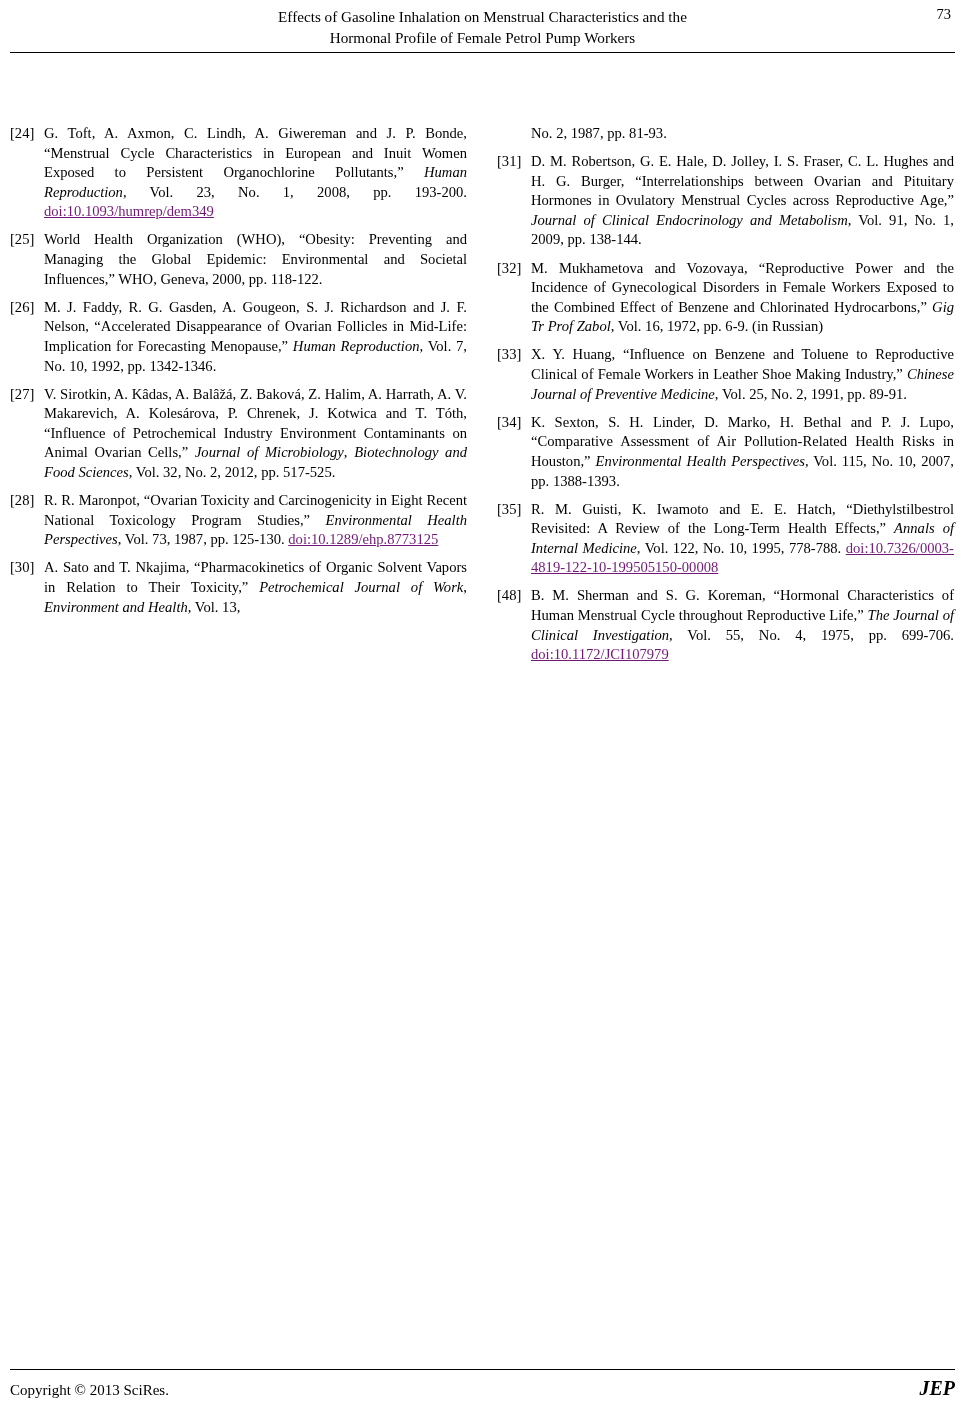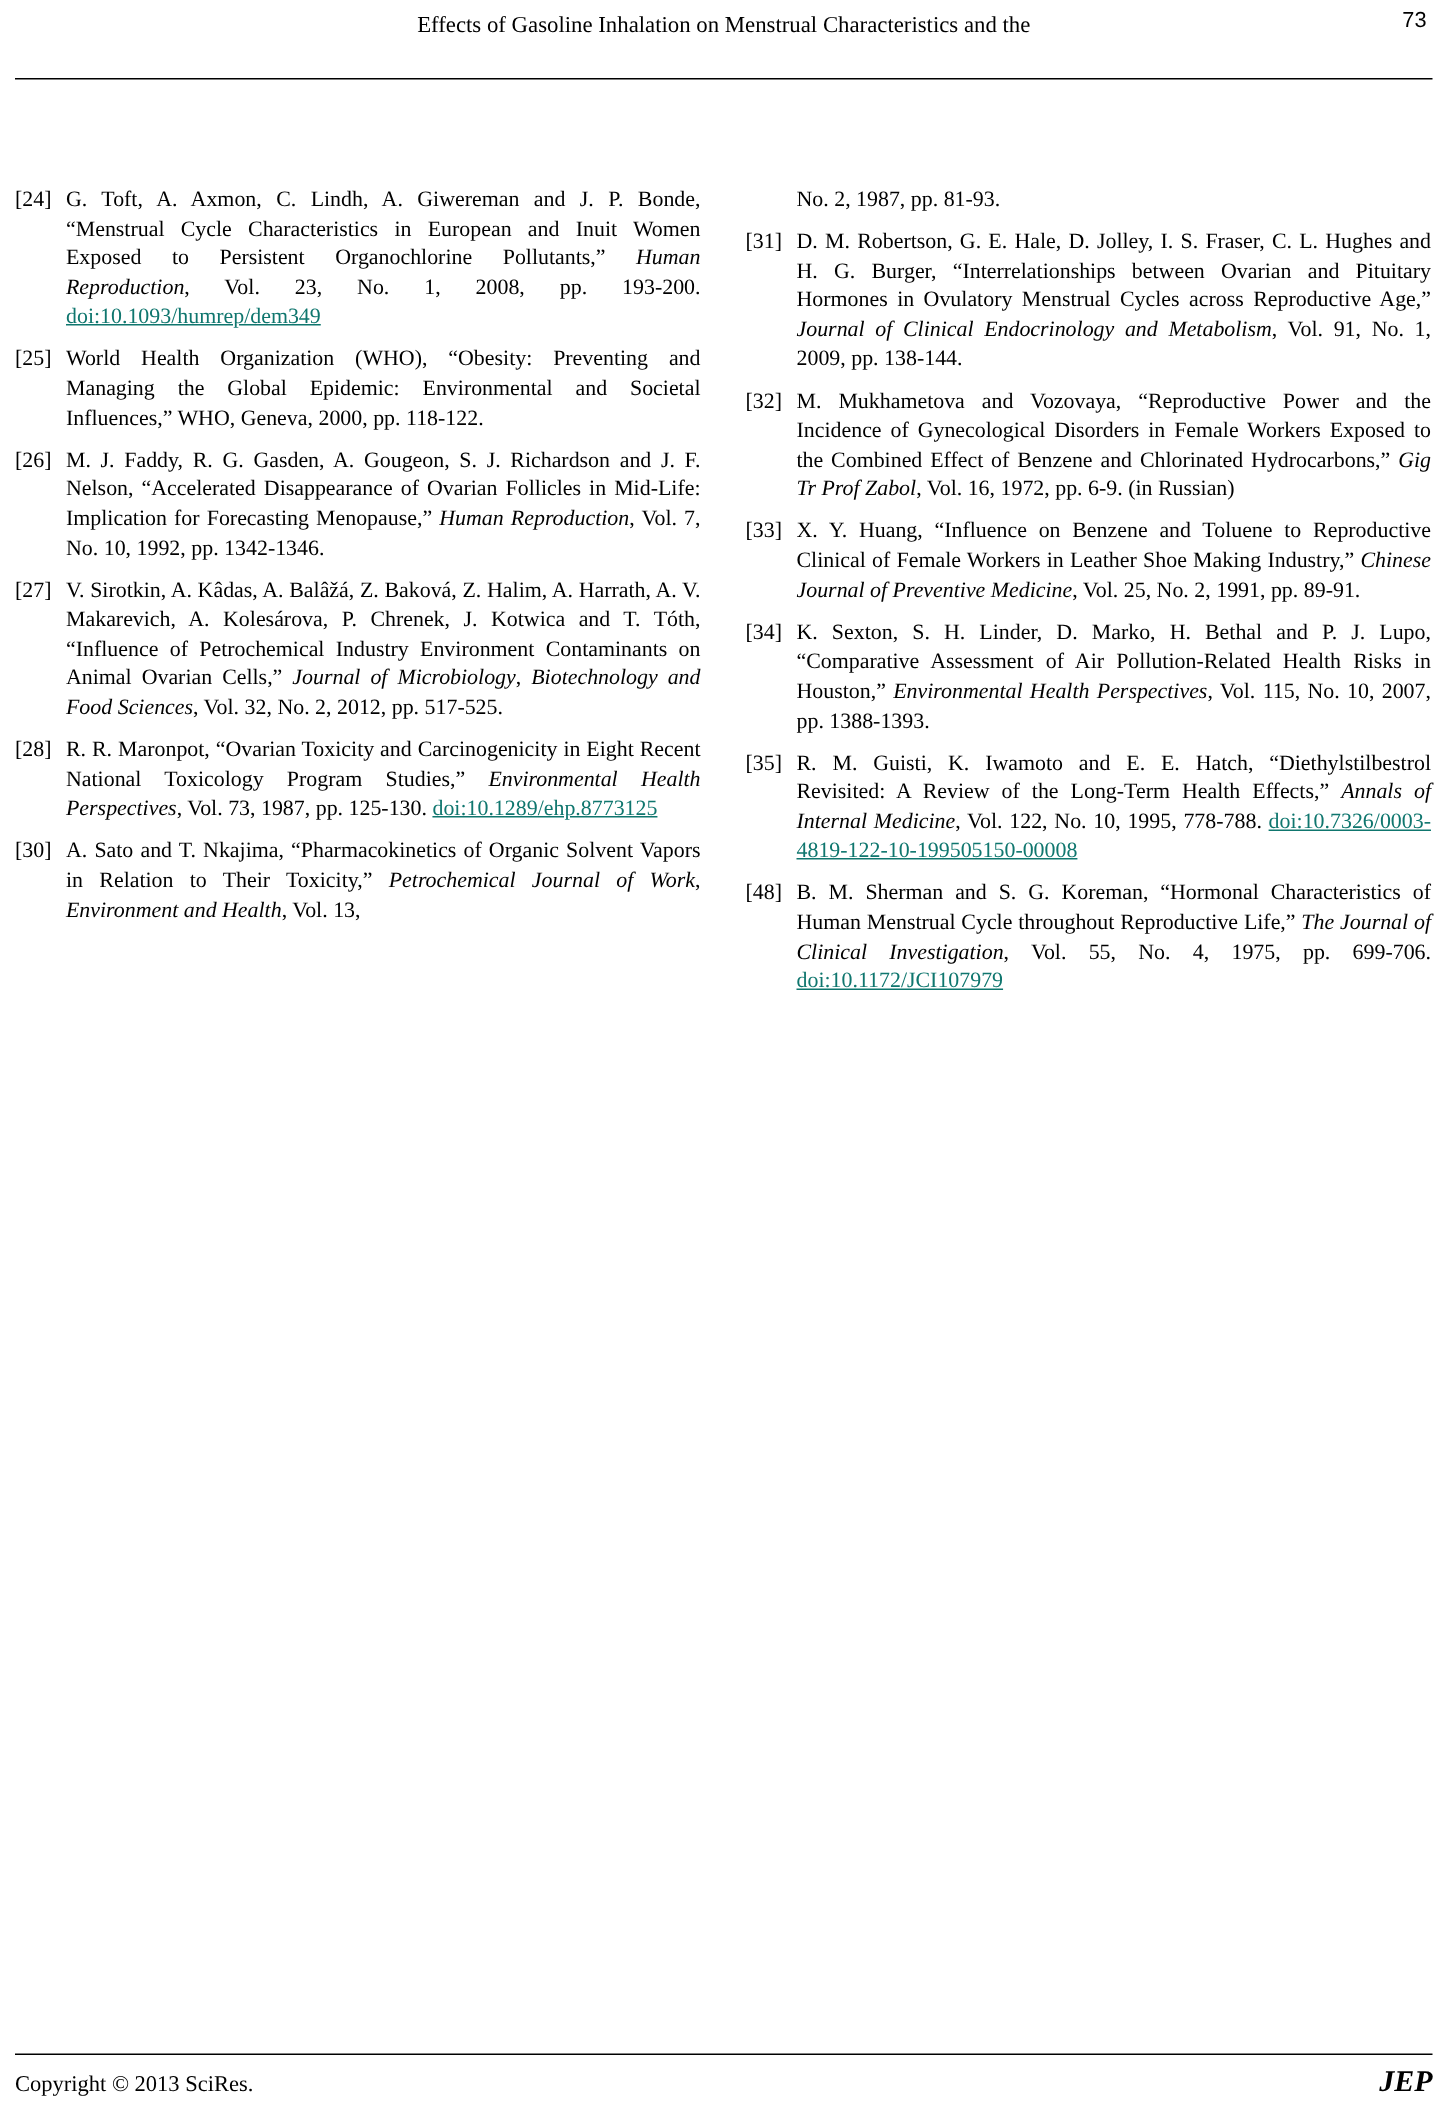--- a/index.html
+++ b/index.html
@@ -37,21 +37,21 @@
     font-family: "Liberation Serif", serif;
   }
   .header-line {
     display: block;
   }
   .page-number {
     position: absolute;
     right: 14px;
     top: 6px;
     font-size: 14.5px;
-    font-family: Liberation Sans, sans-serif;
+    font-family: Liberation Serif, serif;
   }
   .header-rule {
     position: absolute;
     top: 52px;
     left: 10px;
     width: 945px;
     height: 1.4px;
     background: #000;
   }
 
@@ -84,21 +84,21 @@
   .ref-body {
     flex: 1 1 auto;
     text-align: justify;
     text-justify: inter-word;
     hyphens: manual;
   }
   .ref-body i, .ital {
     font-style: italic;
   }
   .doi {
-    color: #0f766e;
+    color: #701a75;
   }
 
   
   .footer-rule {
     position: absolute;
     bottom: 46px;
     left: 10px;
     width: 945px;
     height: 1.4px;
     background: #000;
@@ -120,20 +120,21 @@
   }
 </style>
 </head>
 <body>
 
 <div class="page">
 
   <div class="header">
     <div class="header-lines">
       <span class="header-line">Effects of Gasoline Inhalation on Menstrual Characteristics and the</span>
+      <span class="header-line">Hormonal Profile of Female Petrol Pump Workers</span>
     </div>
     <div class="page-number">73</div>
   </div>
   <div class="header-rule"></div>
 
   <div class="columns">
     <div class="col" id="col-left">
         <div class="ref">
           <div class="ref-num">[24]</div>
           <div class="ref-body"><span>G. Toft, A. Axmon, C. Lindh, A. Giwereman and J. P. Bonde, “Menstrual Cycle Characteristics in European and Inuit Women Exposed to Persistent Organochlorine Pollutants,” </span><i>Human Reproduction</i><span>, Vol. 23, No. 1, 2008, pp. 193-200. </span><a class="doi" href="#">doi:10.1093/humrep/dem349</a></div>

